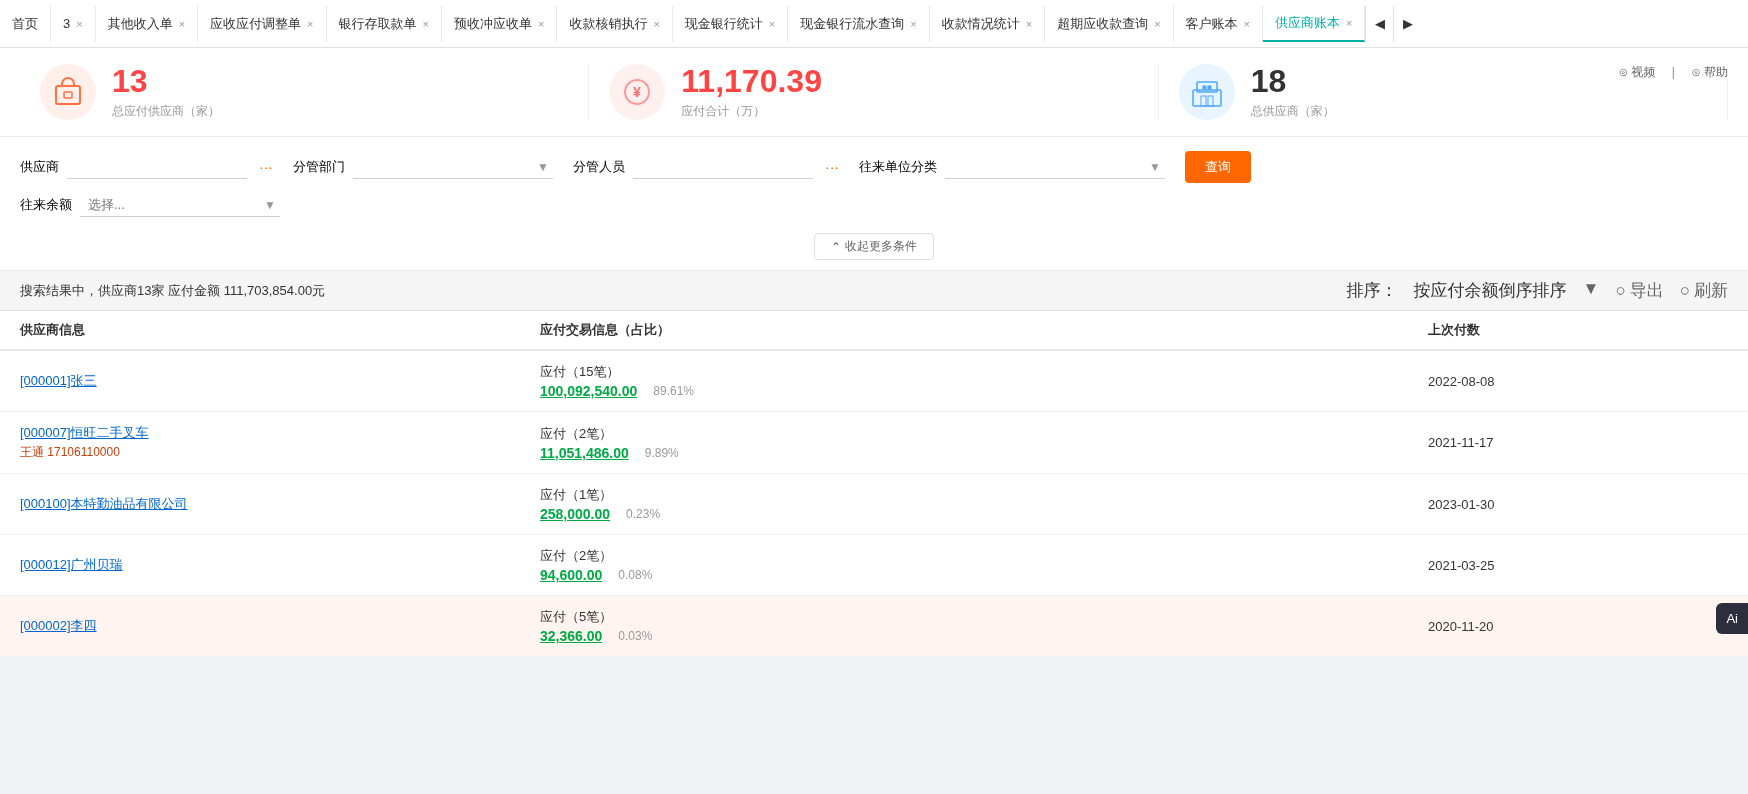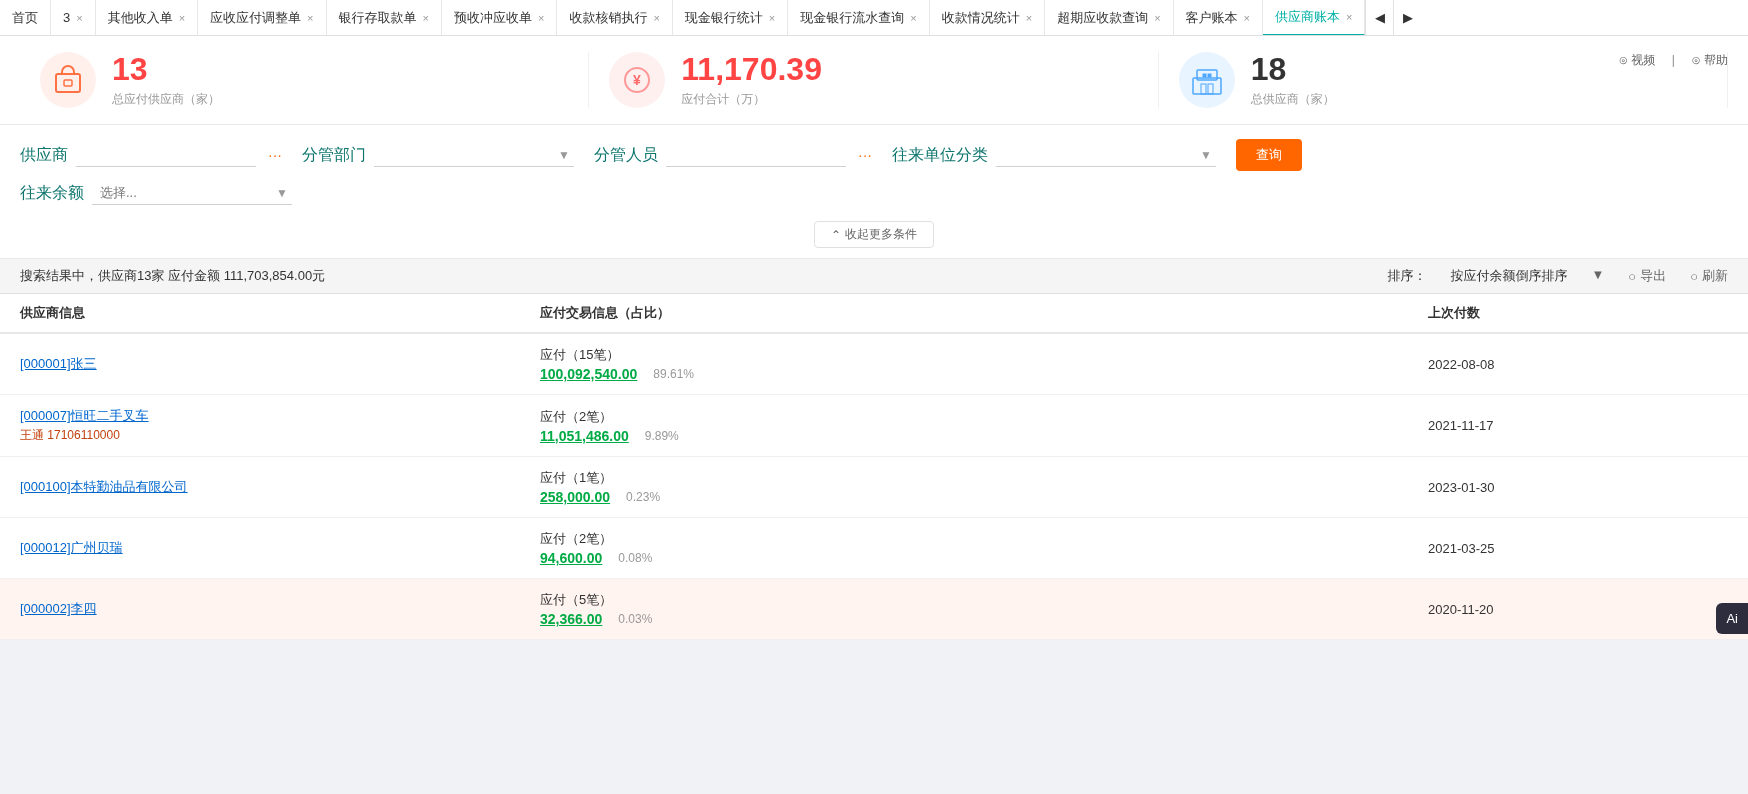--- a/index.html
+++ b/index.html
@@ -1,21 +1,21 @@
 <!DOCTYPE html>
 <html><head>
   <meta charset="utf-8">
   <style>
     * { margin: 0; padding: 0; box-sizing: border-box; }
     body { font-family: 'Microsoft YaHei', Arial, sans-serif; font-size: 13px; background: #f0f2f5; color: #333; width: 1748px; }
 
     
     .top-nav {
       display: flex; align-items: center; background: #fff; border-bottom: 1px solid #e0e0e0;
-      height: 36px; overflow: hidden;
+      height: 48px; overflow: hidden;
     }
     .nav-tab {
       display: flex; align-items: center; padding: 0 12px; height: 36px; font-size: 13px;
       white-space: nowrap; cursor: pointer; border-right: 1px solid #e8e8e8; color: #333;
       flex-shrink: 0;
     }
     .nav-tab.active { color: #00b0a6; border-bottom: 2px solid #00b0a6; }
     .nav-tab .close-btn { margin-left: 6px; color: #999; font-size: 11px; cursor: pointer; }
     .nav-arrow { width: 28px; height: 36px; display: flex; align-items: center; justify-content: center; cursor: pointer; background: #fff; border-left: 1px solid #e0e0e0; flex-shrink: 0; }
 
@@ -40,21 +40,21 @@
     .summary-info .label { font-size: 12px; color: #999; margin-top: 4px; }
     .summary-help { position: absolute; right: 20px; top: 16px; font-size: 12px; color: #666; display: flex; gap: 12px; }
     .summary-help span { cursor: pointer; }
 
     
     .filter-area {
       background: #fff; padding: 14px 20px 10px; border-bottom: 1px solid #e8e8e8;
     }
     .filter-row { display: flex; align-items: center; gap: 20px; margin-bottom: 10px; }
     .filter-item { display: flex; align-items: center; gap: 8px; }
-    .filter-label { font-size: 16px; color: #0f766e; white-space: nowrap; }
+    .filter-label { font-size: 13px; color: #000000; white-space: nowrap; }
     .filter-input {
       border: none; border-bottom: 1px solid #d0d0d0; padding: 4px 8px; font-size: 13px;
       color: #333; outline: none; width: 180px; background: transparent;
     }
     .filter-input::placeholder { color: #bbb; }
     .filter-select {
       border: none; border-bottom: 1px solid #d0d0d0; padding: 4px 8px; font-size: 13px;
       color: #333; outline: none; background: transparent; width: 200px; cursor: pointer;
       appearance: none;
     }
@@ -73,21 +73,21 @@
       border: 1px solid #e0e0e0; border-radius: 4px; background: #fff;
       margin: 6px auto 0; width: fit-content;
     }
 
     
     .result-bar {
       background: #f5f5f5; padding: 8px 20px; display: flex; align-items: center;
       justify-content: space-between; border-bottom: 1px solid #e0e0e0;
     }
     .result-info { font-size: 13px; color: #333; }
-    .result-actions { display: flex; gap: 24px; font-size: 13px; color: #666; }
+    .result-actions { display: flex; gap: 16px; font-size: 17px; color: #666; }
     .result-actions .sort-label { color: #333; }
     .result-actions .sort-value { color: #333; cursor: pointer; }
     .result-actions .action-btn { display: flex; align-items: center; gap: 4px; cursor: pointer; color: #666; }
 
     
     .table-area { background: #fff; }
     .table-header {
       display: grid; grid-template-columns: 520px 1fr 300px;
       padding: 10px 20px; border-bottom: 2px solid #e8e8e8;
       font-weight: bold; font-size: 13px; color: #333;

